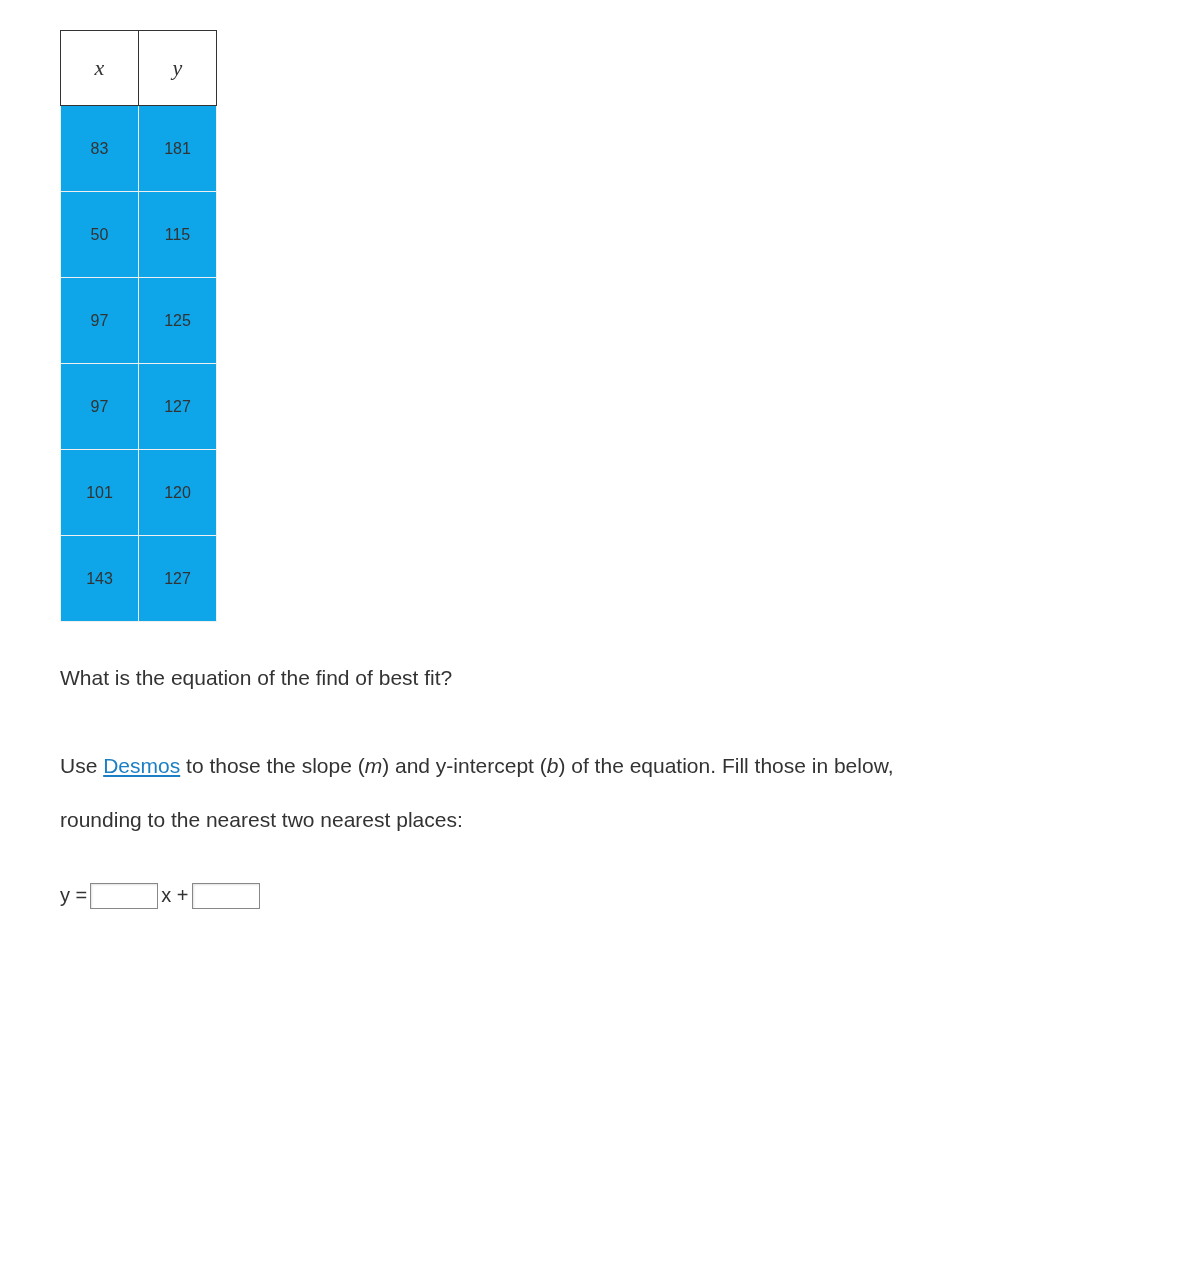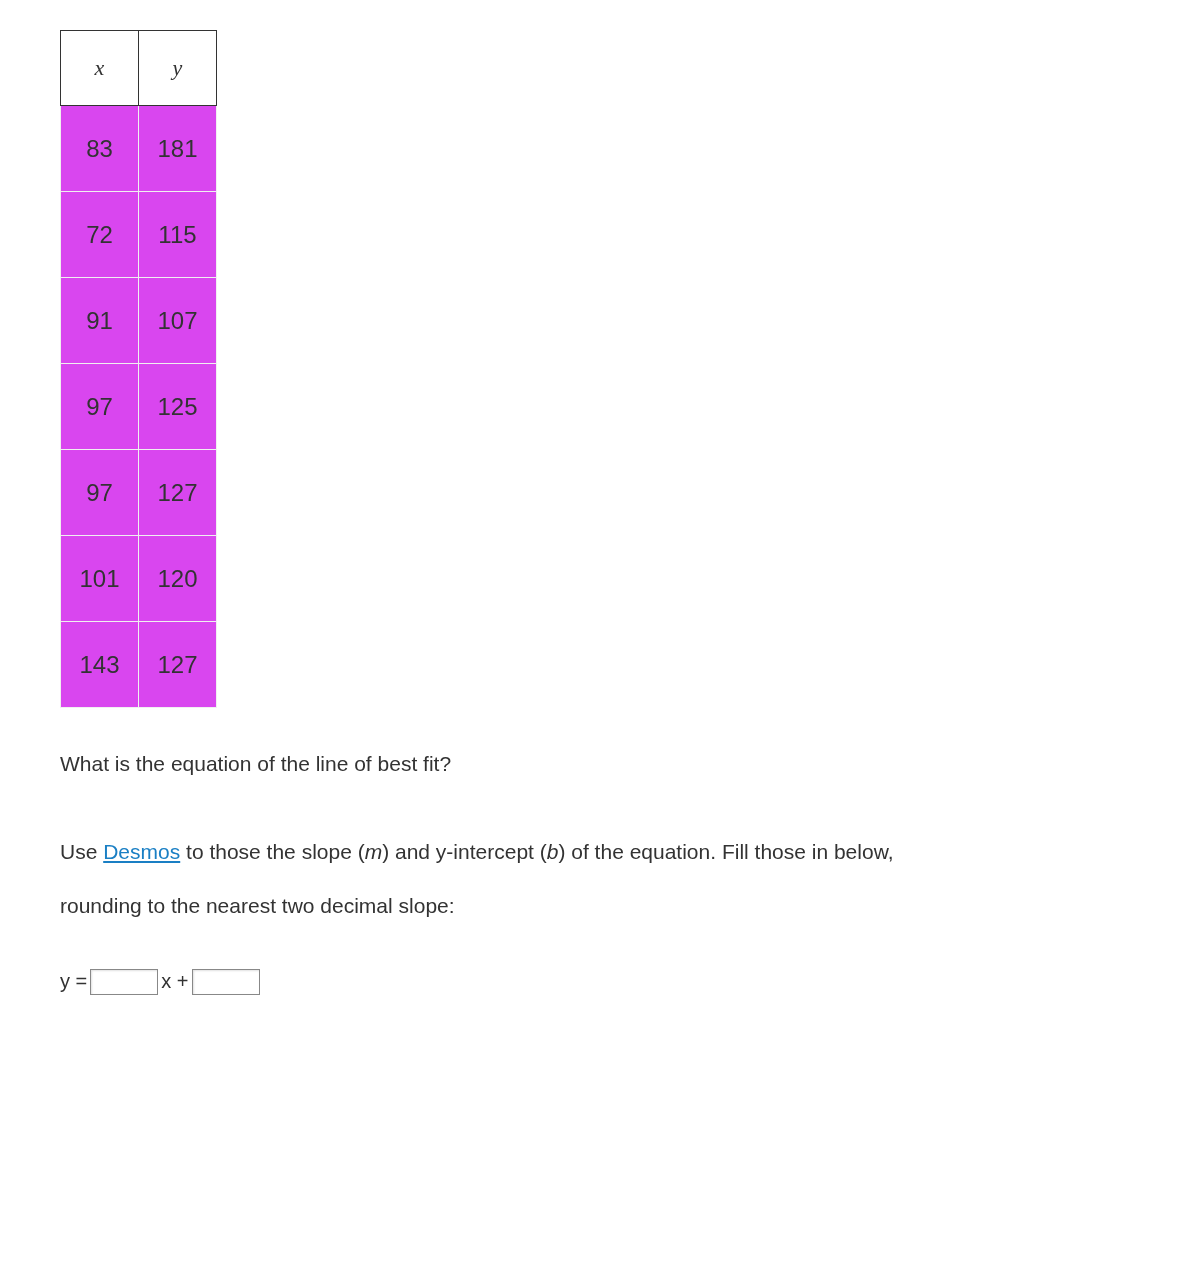--- a/index.html
+++ b/index.html
@@ -29,23 +29,23 @@
       font-style: italic;
       font-weight: normal;
       font-size: 22px;
       background: #fff;
     }
     .data-table td {
       border: 1px solid #f0f0f0;
       width: 78px;
       height: 86px;
       text-align: center;
-      font-size: 24px;
+      font-size: 16px;
       color: #333;
-      background: #d946ef;
+      background: #0ea5e9;
     }
     .question-text {
       font-size: 21px;
       color: #333;
       margin-bottom: 45px;
       line-height: 1.5;
     }
     .instruction-text {
       font-size: 21px;
       color: #333;
@@ -87,52 +87,48 @@
       <th>x</th>
       <th>y</th>
     </tr>
   </thead>
   <tbody>
     <tr>
       <td>83</td>
       <td>181</td>
     </tr>
     <tr>
-      <td>72</td>
+      <td>50</td>
       <td>115</td>
-    </tr>
-    <tr>
-      <td>91</td>
-      <td>107</td>
     </tr>
     <tr>
       <td>97</td>
       <td>125</td>
     </tr>
     <tr>
       <td>97</td>
       <td>127</td>
     </tr>
     <tr>
       <td>101</td>
       <td>120</td>
     </tr>
     <tr>
       <td>143</td>
       <td>127</td>
     </tr>
   </tbody>
 </table>
 
-<p class="question-text">What is the equation of the line of best fit?</p>
+<p class="question-text">What is the equation of the find of best fit?</p>
 
 <p class="instruction-text">
   <span>Use </span><a href="#" class="desmos-link">Desmos</a><span> to those the slope (</span><span class="italic-var">m</span><span>) and y-intercept (</span><span class="italic-var">b</span><span>) of the equation. Fill those in below,</span>
   <br>
-  <span>rounding to the nearest two decimal slope:</span>
+  <span>rounding to the nearest two nearest places:</span>
 </p>
 
 <div class="equation-line">
   <span class="eq-text">y = </span>
   <input type="text" class="equation-input" style="">
   <span class="eq-text">x  + </span>
   <input type="text" class="equation-input" style="">
 </div>
 
 </body></html>

